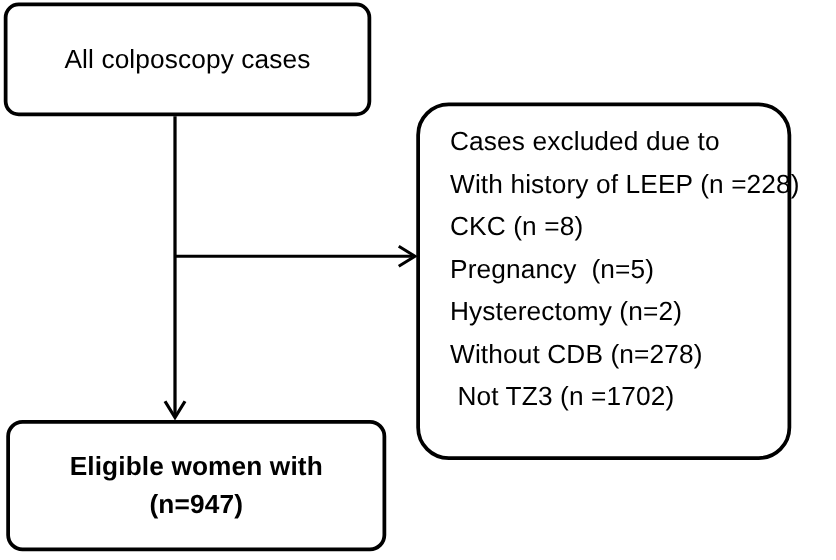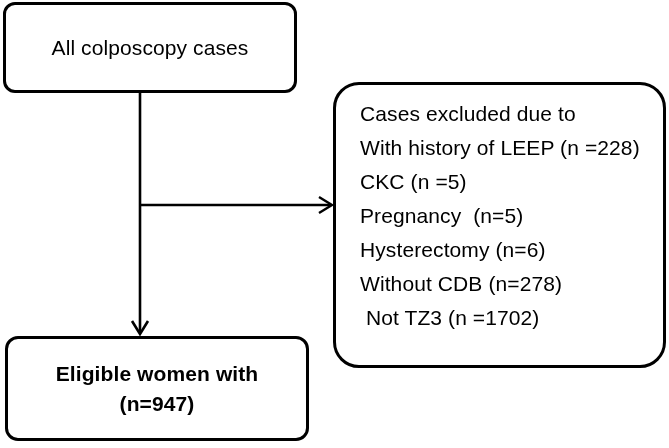--- a/index.html
+++ b/index.html
@@ -34,21 +34,21 @@
     width: 294px;
     height: 91px;
     border-radius: 12px;
     align-items: center;
     text-align: center;
   }
 
   #node-excluded {
     left: 333px;
     top: 82px;
-    width: 333px;
+    width: 300px;
     height: 286px;
     border-radius: 26px;
     align-items: flex-start;
     justify-content: flex-start;
     padding: 12px 0 0 24px;
   }
 
   #node-eligible {
     left: 5px;
     top: 336px;
@@ -113,23 +113,23 @@
   <div class="node" id="node-all-cases">
     <div class="text-block">
       <div class="line centered-line">All colposcopy cases</div>
     </div>
   </div>
 
   <div class="node" id="node-excluded">
     <div class="text-block">
       <div class="line block-left">Cases excluded due to</div>
       <div class="line block-left">With history of LEEP (n =228)</div>
-      <div class="line block-left">CKC (n =5)</div>
+      <div class="line block-left">CKC (n =8)</div>
       <div class="line block-left">Pregnancy  (n=5)</div>
-      <div class="line block-left">Hysterectomy (n=6)</div>
+      <div class="line block-left">Hysterectomy (n=2)</div>
       <div class="line block-left">Without CDB (n=278)</div>
       <div class="line block-left"> Not TZ3 (n =1702)</div>
     </div>
   </div>
 
   <div class="node" id="node-eligible">
     <div class="text-block" id="eligible-text-block">
       <div class="line block-left">Eligible women with</div>
       <div class="line centered-line">(n=947)</div>
     </div>

